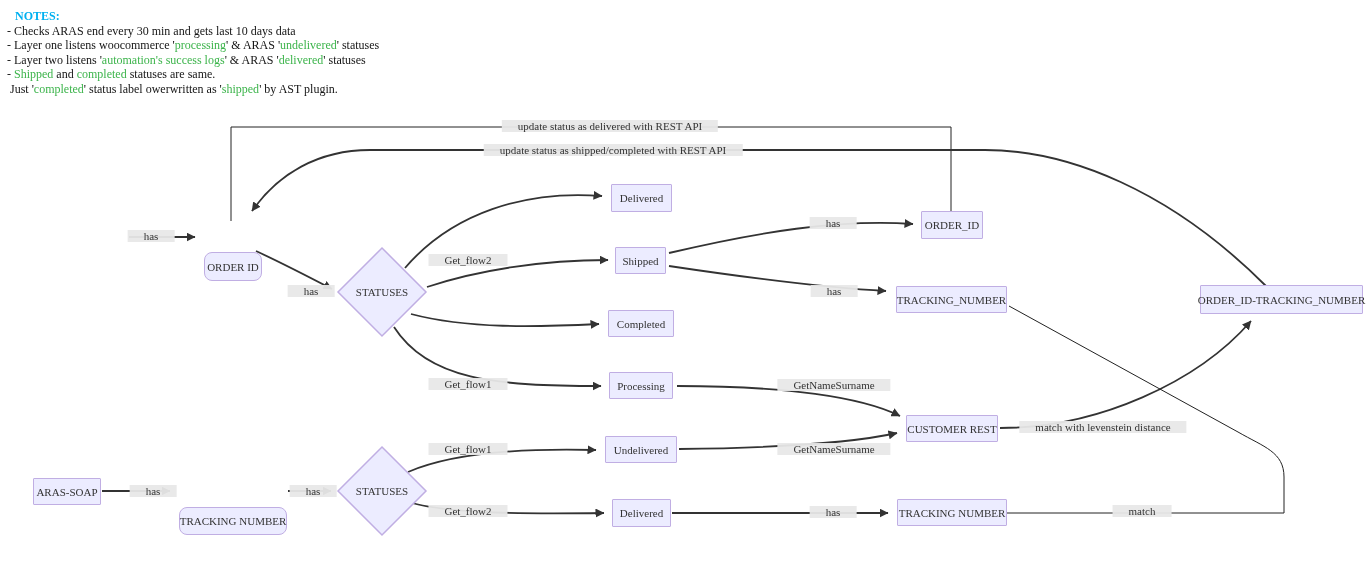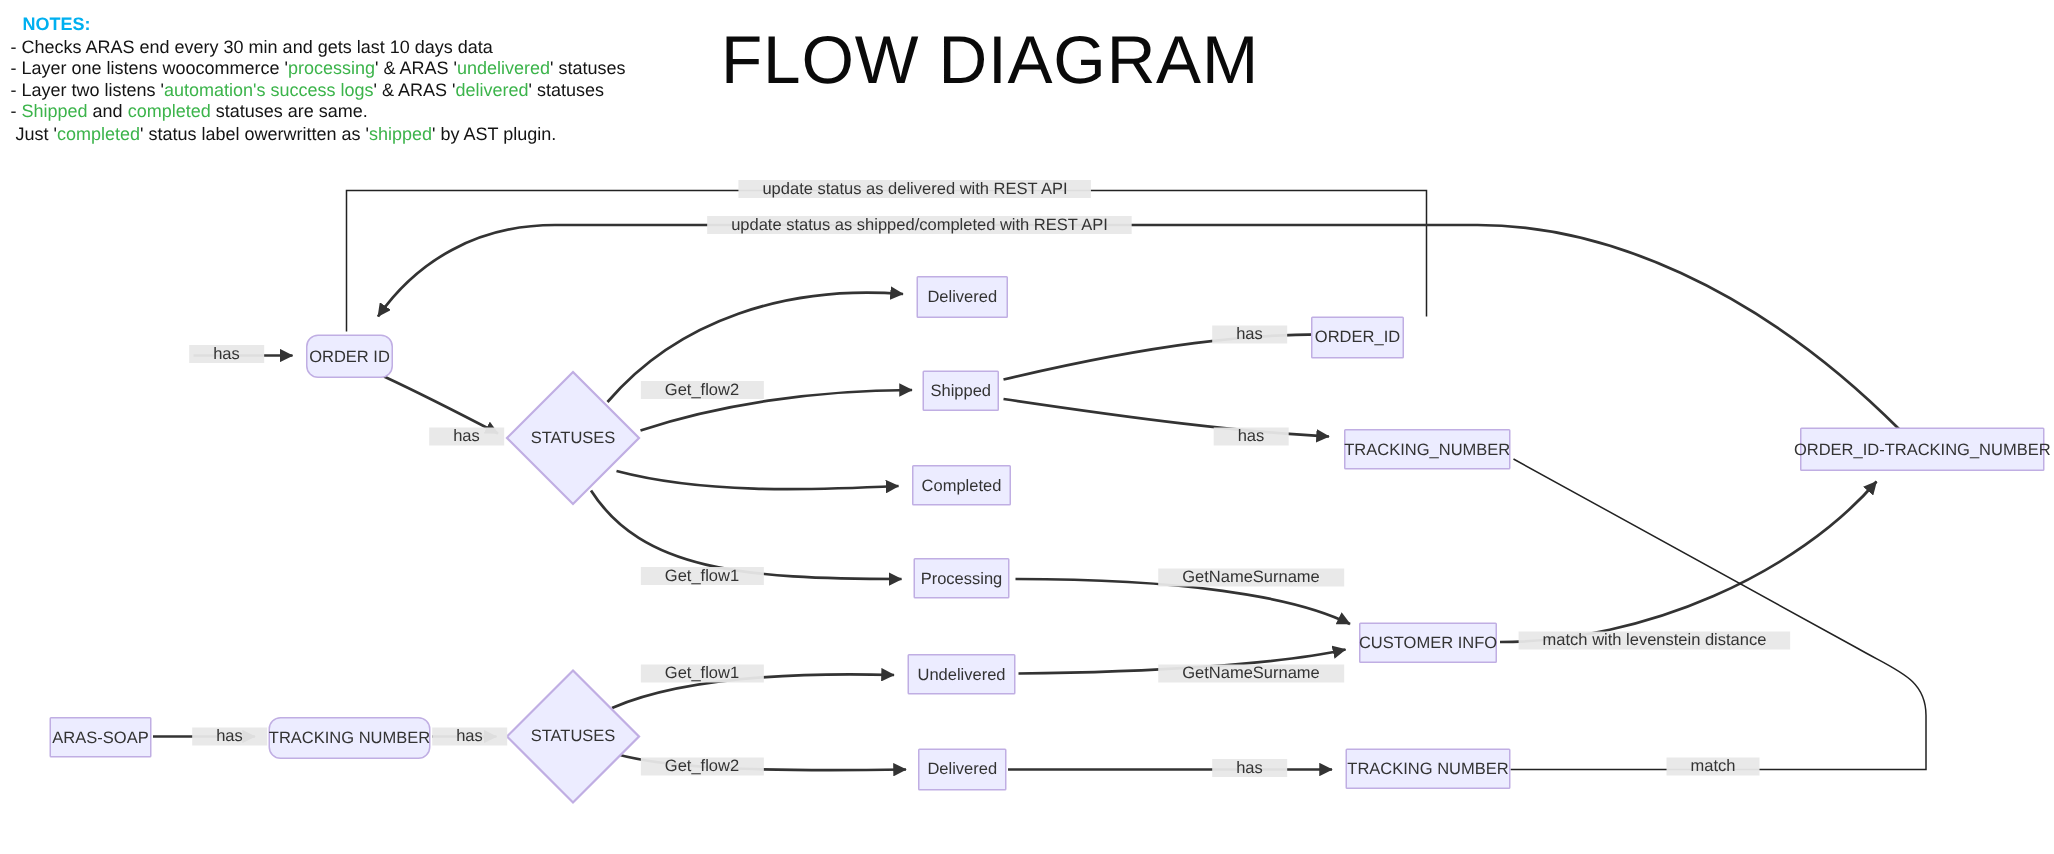--- a/index.html
+++ b/index.html
@@ -1,45 +1,44 @@
 <!DOCTYPE html>
 <html><head>
 <meta charset="utf-8">
 <style>
   html,body{margin:0;padding:0;background:#ffffff;}
   #app{position:relative;width:1369px;height:569px;overflow:hidden;
-       font-family:Liberation Sans, sans-serif;background:#ffffff;}
+       font-family:Liberation Serif, serif;background:#ffffff;}
   .title{position:absolute;top:16px;left:660px;transform:translateX(-50%);
          font-size:45px;line-height:48px;color:#0a0a0a;white-space:nowrap;letter-spacing:0.5px;}
   .notes{position:absolute;top:9px;left:7px;font-size:12px;line-height:14.6px;
          color:#141414;white-space:pre-wrap;}
   .notes .note-line:first-child{margin-left:8px;}
   .c-blue{color:#00b0f0;font-weight:700;}
   .c-green{color:#3cb44b;}
   #edge-layer{position:absolute;top:0;left:0;}
   #node-layer{position:absolute;top:0;left:0;width:1369px;height:569px;}
   .edge{fill:none;stroke:#333333;stroke-width:1.8px;}
   .edge.thin{stroke:#222222;stroke-width:1px;}
   .node-shape{fill:#ECECFF;stroke:#c0aee3;stroke-width:1.5px;}
   .node{position:absolute;display:flex;align-items:center;justify-content:center;
         background:#ECECFF;border:1.5px solid #c0aee3;color:#333333;
         font-size:11px;white-space:nowrap;box-sizing:border-box;border-radius:1px;}
-  .node.rounded{border-radius:8px;}
+  .node.rounded{border-radius:8px;margin-top:29px;}
   .diamond-label{position:absolute;transform:translate(-50%,-50%);
                  color:#333333;font-size:11px;white-space:nowrap;text-align:right;}
   .edge-label{position:absolute;transform:translate(-50%,-50%);
               background:rgba(232,232,232,0.95);color:#333333;font-size:11px;
               padding:0 16px;white-space:nowrap;}
 </style>
 </head>
 <body>
 
 <div id="app">
   <div class="notes"><div class="note-line"><span class="c-blue">NOTES:</span></div><div class="note-line"><span>- Checks ARAS end every 30 min and gets last 10 days data</span></div><div class="note-line"><span>- Layer one listens woocommerce '</span><span class="c-green">processing</span><span>' &amp; ARAS '</span><span class="c-green">undelivered</span><span>' statuses</span></div><div class="note-line"><span>- Layer two listens '</span><span class="c-green">automation's success logs</span><span>' &amp; ARAS '</span><span class="c-green">delivered</span><span>' statuses</span></div><div class="note-line"><span>- </span><span class="c-green">Shipped</span><span> and </span><span class="c-green">completed</span><span> statuses are same.</span></div><div class="note-line"><span> Just '</span><span class="c-green">completed</span><span>' status label owerwritten as '</span><span class="c-green">shipped</span><span>' by AST plugin.</span></div></div>
-  <div class="title">FLOW DIAGRAM</div>
   <svg id="edge-layer" width="1369" height="569">
     <defs>
       <marker id="arrowhead" viewBox="0 0 9 9" refX="8.5" refY="4.5" markerWidth="9" markerHeight="9" markerUnits="userSpaceOnUse" orient="auto-start-reverse">
         <path d="M0,0 L9,4.5 L0,9 Z" fill="#333333"></path>
       </marker>
     </defs>
   <path d="M129,237 L195,237" class="edge" marker-end="url(#arrowhead)"></path>
       <path d="M256,251 C284,264 309,277 332,289" class="edge" marker-end="url(#arrowhead)"></path>
       <path d="M405,268 C452,213 525,190 602,196" class="edge" marker-end="url(#arrowhead)"></path>
       <path d="M427,287 C478,270 543,260 608,260" class="edge" marker-end="url(#arrowhead)"></path>
@@ -61,24 +60,24 @@
       <polygon points="382,248 426,292 382,336 338,292" class="node-shape"></polygon>
       <polygon points="382,447 426,491 382,535 338,491" class="node-shape"></polygon>
     </svg>
   <div id="node-layer">
       <div class="node rounded" style="left: 204px; top: 223px; width: 58px; height: 29px;">ORDER ID</div>
       <div class="diamond-label" style="left: 382px; top: 292px;">STATUSES</div>
       <div class="node rect" style="left: 611px; top: 184px; width: 61px; height: 28px;">Delivered</div>
       <div class="node rect" style="left: 615px; top: 247px; width: 51px; height: 27px;">Shipped</div>
       <div class="node rect" style="left: 608px; top: 310px; width: 66px; height: 27px;">Completed</div>
       <div class="node rect" style="left: 609px; top: 372px; width: 64px; height: 27px;">Processing</div>
-      <div class="node rect" style="left: 874px; top: 211px; width: 62px; height: 28px;">ORDER_ID</div>
+      <div class="node rect" style="left: 921px; top: 211px; width: 62px; height: 28px;">ORDER_ID</div>
       <div class="node rect" style="left: 896px; top: 286px; width: 111px; height: 27px;">TRACKING_NUMBER</div>
       <div class="node rect" style="left: 1200px; top: 285px; width: 163px; height: 29px;">ORDER_ID-TRACKING_NUMBER</div>
-      <div class="node rect" style="left: 906px; top: 415px; width: 92px; height: 27px;">CUSTOMER INFO</div>
+      <div class="node rect" style="left: 906px; top: 415px; width: 92px; height: 27px;">CUSTOMER REST</div>
       <div class="node rect" style="left: 33px; top: 478px; width: 68px; height: 27px;">ARAS-SOAP</div>
       <div class="node rounded" style="left: 179px; top: 478px; width: 108px; height: 28px;">TRACKING NUMBER</div>
       <div class="diamond-label" style="left: 382px; top: 491px;">STATUSES</div>
       <div class="node rect" style="left: 605px; top: 436px; width: 72px; height: 27px;">Undelivered</div>
       <div class="node rect" style="left: 612px; top: 499px; width: 59px; height: 28px;">Delivered</div>
       <div class="node rect" style="left: 897px; top: 499px; width: 110px; height: 27px;">TRACKING NUMBER</div>
       <div class="edge-label" style="left: 151px; top: 236px;">has</div>
       <div class="edge-label" style="left: 311px; top: 291px;">has</div>
       <div class="edge-label" style="left: 468px; top: 260px;">Get_flow2</div>
       <div class="edge-label" style="left: 468px; top: 384px;">Get_flow1</div>

